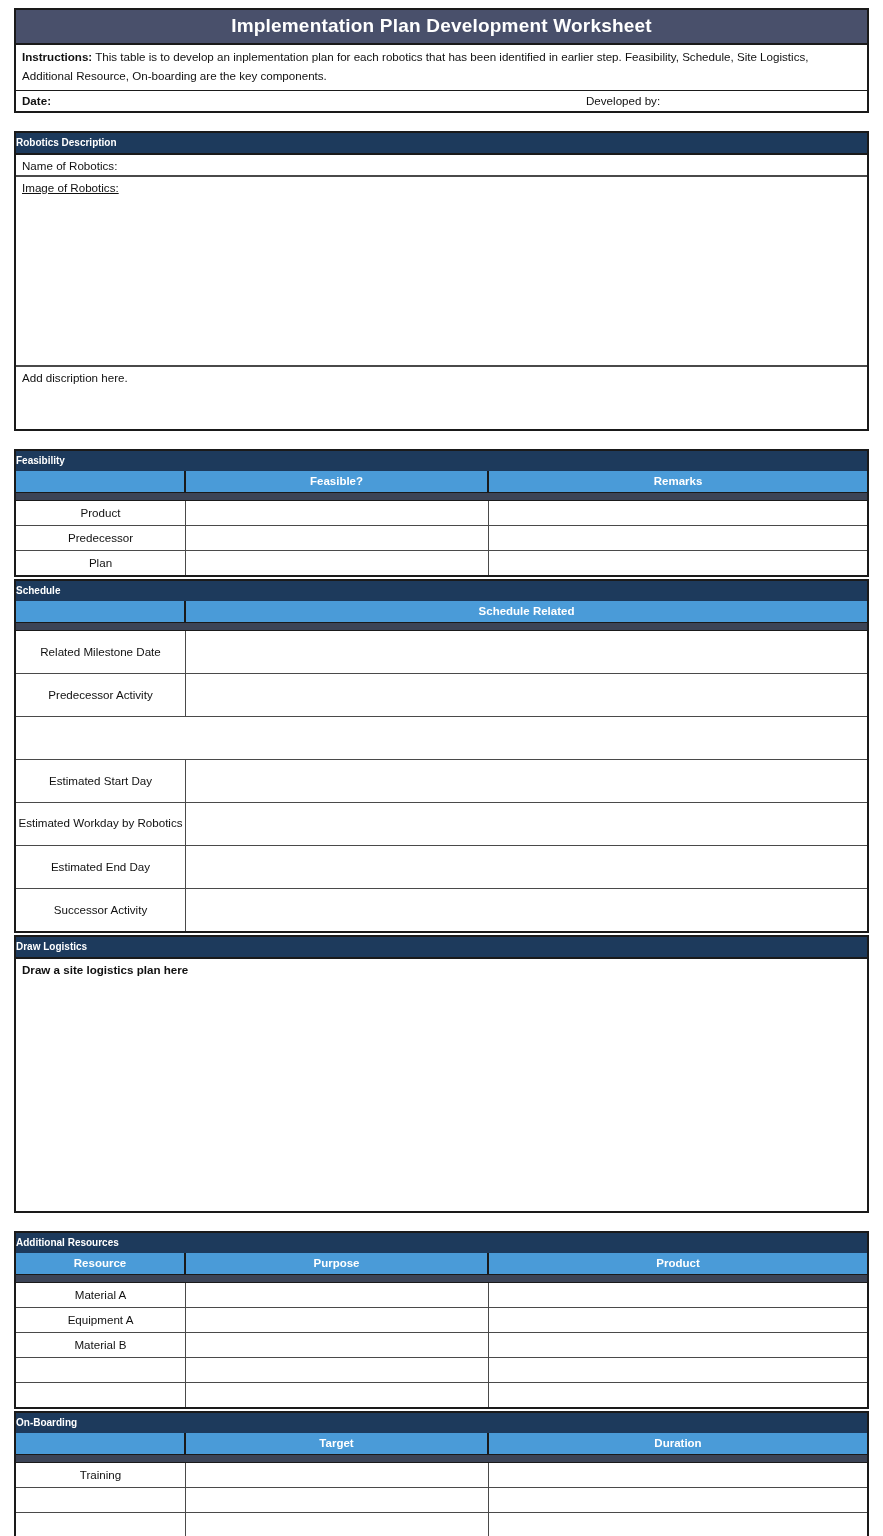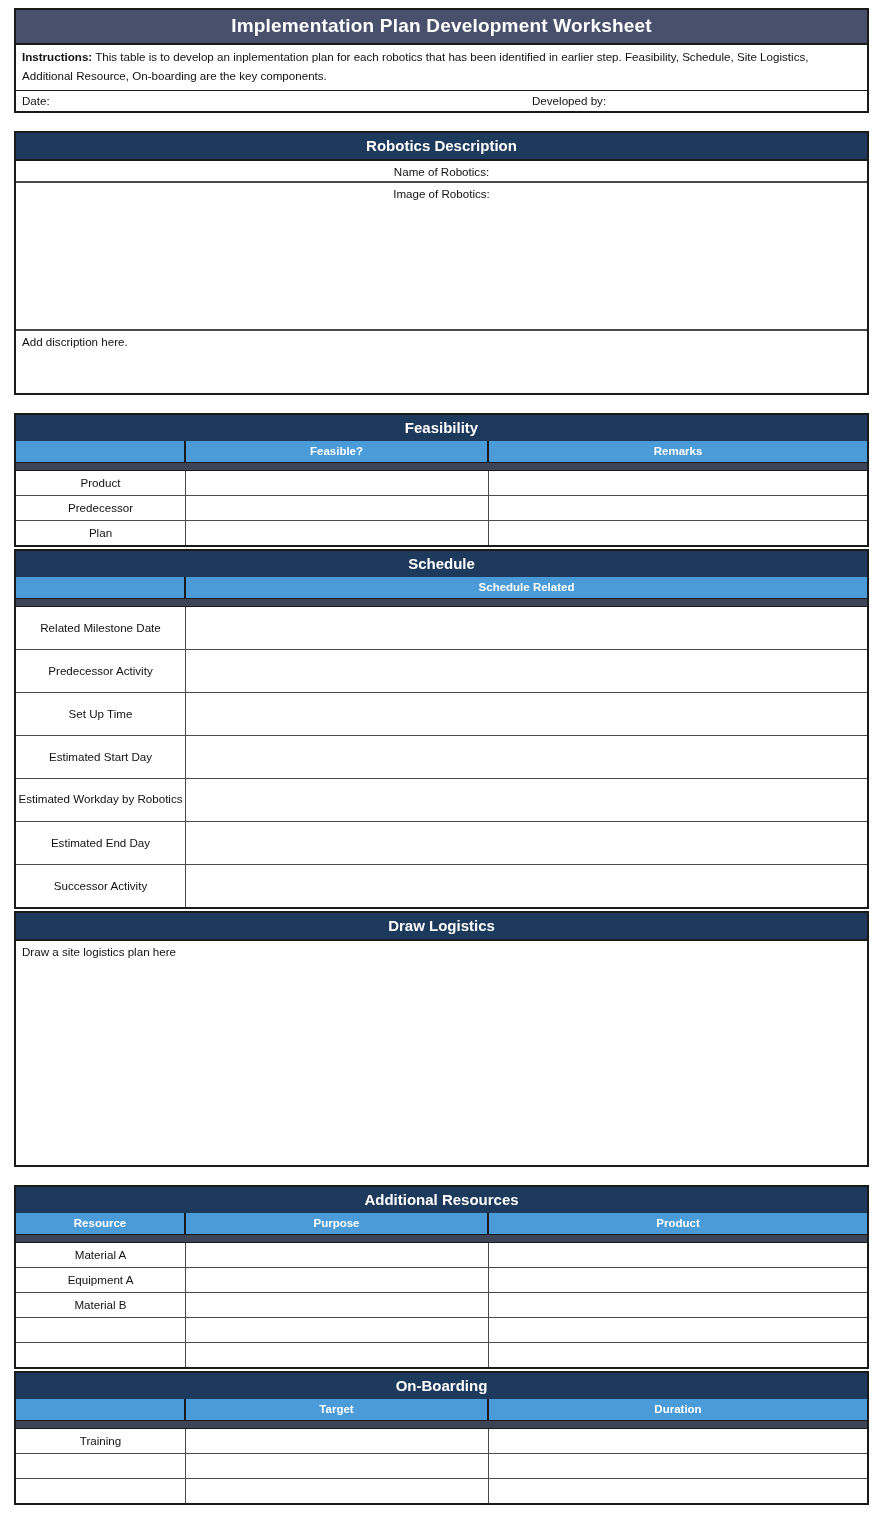--- a/index.html
+++ b/index.html
@@ -54,36 +54,36 @@
   }
   .instructions b { font-weight: bold; }
 
   .date-row {
     display: flex;
     font-size: 11.6px;
     color: #111111;
     padding: 3px 0 4px 0;
   }
   .date-cell-left {
-    width: 516px;
+    width: 570px;
     padding-left: 6px;
     box-sizing: border-box;
+    font-weight: bold;
   }
   .date-cell-right {
     flex: 1;
     box-sizing: border-box;
   }
 
   
   .sec-head {
     background: #1d3a5c;
     color: #ffffff;
-    font-size: 15px;
+    font-size: 10px;
     font-weight: bold;
-    text-align: center;
     padding: 4px 0 5px 0;
     border-bottom: 2px solid #1a1a1a;
   }
   .sec-head.no-border-bottom { border-bottom: none; }
 
   
   .colhead {
     display: flex;
     background: #4a9bd8;
     color: #ffffff;
@@ -130,21 +130,21 @@
 
   .lbl2 { line-height: 1.25; }
 
   
   .free {
     font-size: 11.6px;
     color: #111111;
     padding: 4px 6px;
     box-sizing: border-box;
   }
-  .sep-med  { border-bottom: 2px solid #4a4a4a; text-align: center; }
+  .sep-med  { border-bottom: 2px solid #4a4a4a; }
 </style>
 </head>
 <body>
 
 <div class="sheet">
 
   <div class="block">
     <div class="title-bar">Implementation Plan Development Worksheet</div>
 
     <div class="instructions">
@@ -155,21 +155,21 @@
       <div class="date-cell-left">Date:</div>
       <div class="date-cell-right">Developed by:</div>
     </div>
   </div>
 
   <div class="block">
     <div class="sec-head">Robotics Description</div>
 
     <div class="free sep-med" style="height:22px;">Name of Robotics:</div>
 
-    <div class="free sep-med" style="height:148px;">Image of Robotics:</div>
+    <div class="free sep-med" style="height:190px;text-decoration:underline;">Image of Robotics:</div>
 
     <div class="free" style="height:62px;">Add discription here.</div>
   </div>
 
   <div class="block tight">
     <div class="sec-head no-border-bottom">Feasibility</div>
 
     <div class="colhead">
       <div class="c1"></div>
       <div class="c2">Feasible?</div>
@@ -205,21 +205,20 @@
 
     <div class="row h42">
       <div class="c1">Related Milestone Date</div>
       <div class="c23"></div>
     </div>
     <div class="row h42">
       <div class="c1">Predecessor Activity</div>
       <div class="c23"></div>
     </div>
     <div class="row h42">
-      <div class="c1">Set Up Time</div>
       <div class="c23"></div>
     </div>
     <div class="row h42">
       <div class="c1">Estimated Start Day</div>
       <div class="c23"></div>
     </div>
     <div class="row h42">
       <div class="c1 lbl2">Estimated Workday by Robotics</div>
       <div class="c23"></div>
     </div>
@@ -228,21 +227,21 @@
       <div class="c23"></div>
     </div>
     <div class="row h42">
       <div class="c1">Successor Activity</div>
       <div class="c23"></div>
     </div>
   </div>
 
   <div class="block">
     <div class="sec-head">Draw Logistics</div>
-    <div class="free" style="height:224px;">Draw a site logistics plan here</div>
+    <div class="free" style="height:252px;font-weight:bold;">Draw a site logistics plan here</div>
   </div>
 
   <div class="block tight">
     <div class="sec-head no-border-bottom">Additional Resources</div>
 
     <div class="colhead">
       <div class="c1">Resource</div>
       <div class="c2">Purpose</div>
       <div class="c3">Product</div>
     </div>

